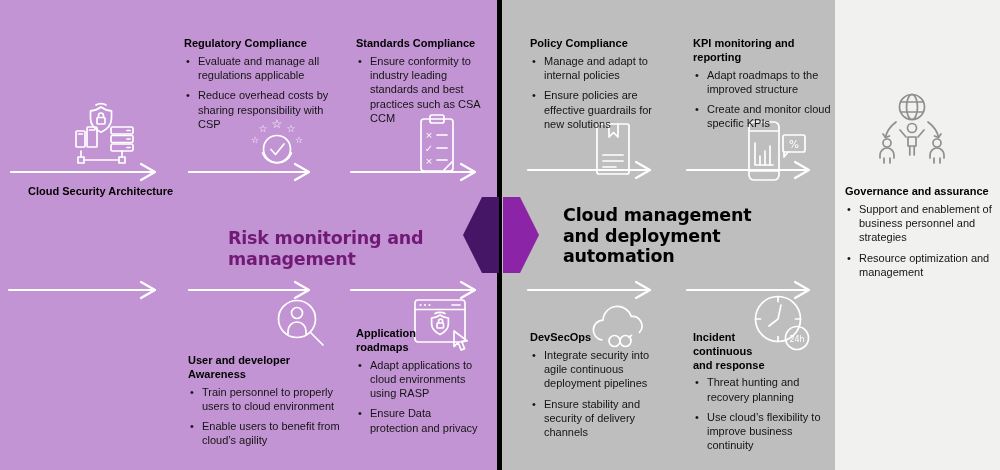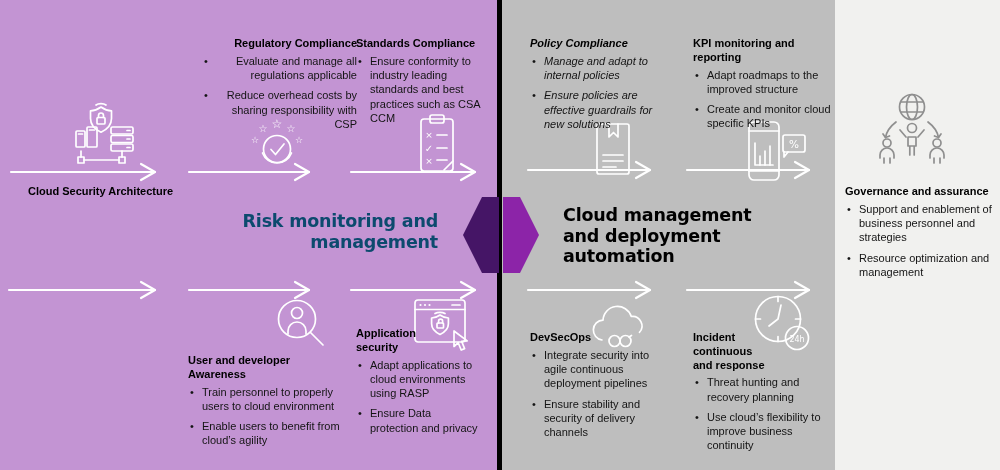--- a/index.html
+++ b/index.html
@@ -13,34 +13,34 @@
   .divider{left:497px;width:5px;background:#000;z-index:2;}
   .band-mid{left:502px;width:333px;background:#bebebe;}
   .band-right{left:835px;width:165px;background:#f1f1ef;}
 
   .block{position:absolute;z-index:3;color:#141414;font-size:11px;line-height:1.3;}
   .block h3{margin:0 0 3px 0;font-size:11px;line-height:1.25;color:#000;font-weight:bold;}
   .block ul{margin:0;padding:0;list-style:none;}
   .block li{position:relative;padding-left:14px;margin:0 0 6px 0;}
   .block li::before{content:"\2022";position:absolute;left:2px;top:0;}
   .b1{left:28px;top:185px;width:162px;}
-  .b2{left:202px;top:37px;width:155px;text-align:right;}
+  .b2{left:184px;top:37px;width:155px;}
   .b3{left:356px;top:37px;width:126px;}
-  .b4{left:530px;top:37px;width:124px;font-style:italic;}
+  .b4{left:530px;top:37px;width:124px;}
   .b5{left:693px;top:37px;width:138px;}
   .b6{left:845px;top:185px;width:150px;}
   .b7{left:188px;top:327px;width:152px;margin-top:27px;}
   .b8{left:356px;top:327px;width:124px;}
   .b9{left:530px;top:331px;width:140px;}
   .b10{left:693px;top:331px;width:138px;}
   .b8 h3{max-width:70px;}
   .b10 h3{max-width:80px;}
 
   .section-title{position:absolute;z-index:3;font-weight:bold;font-size:17.5px;line-height:1.18;letter-spacing:-0.2px;font-family:"DejaVu Sans","Liberation Sans",sans-serif;}
-  .title-risk{left:228px;top:211px;width:210px;text-align:right;color:#0c4a6e;}
+  .title-risk{left:228px;top:228px;width:210px;color:#701a75;}
   .title-cloud{left:563px;top:205px;width:218px;text-align:left;color:#000000;}
 
   svg.arrow{position:absolute;z-index:1;overflow:visible;}
   svg.arrow line,svg.arrow polyline{stroke:#fff;stroke-width:2.2;fill:none;stroke-linecap:round;stroke-linejoin:round;}
 
   svg.icon{position:absolute;z-index:2;overflow:visible;}
   svg.icon .st{stroke:#fff;stroke-width:1.7;fill:none;stroke-linecap:round;stroke-linejoin:round;}
   svg.icon .st-gray{stroke:#8f8f8f;stroke-width:1.7;fill:none;stroke-linecap:round;stroke-linejoin:round;}
   svg.icon text{font-family:"DejaVu Sans",sans-serif;fill:#fff;}
 
@@ -258,21 +258,21 @@
 
   <div class="block b7">
     <h3>User and developer Awareness</h3>
     <ul>
       <li>Train personnel to properly users to cloud environment</li>
       <li>Enable users to benefit from cloud’s agility</li>
     </ul>
   </div>
 
   <div class="block b8">
-    <h3>Application security</h3>
+    <h3>Application roadmaps</h3>
     <ul>
       <li>Adapt applications to cloud environments using RASP</li>
       <li>Ensure Data protection and privacy</li>
     </ul>
   </div>
 
   <div class="block b9">
     <h3>DevSecOps</h3>
     <ul>
       <li>Integrate security into agile continuous deployment pipelines</li>

